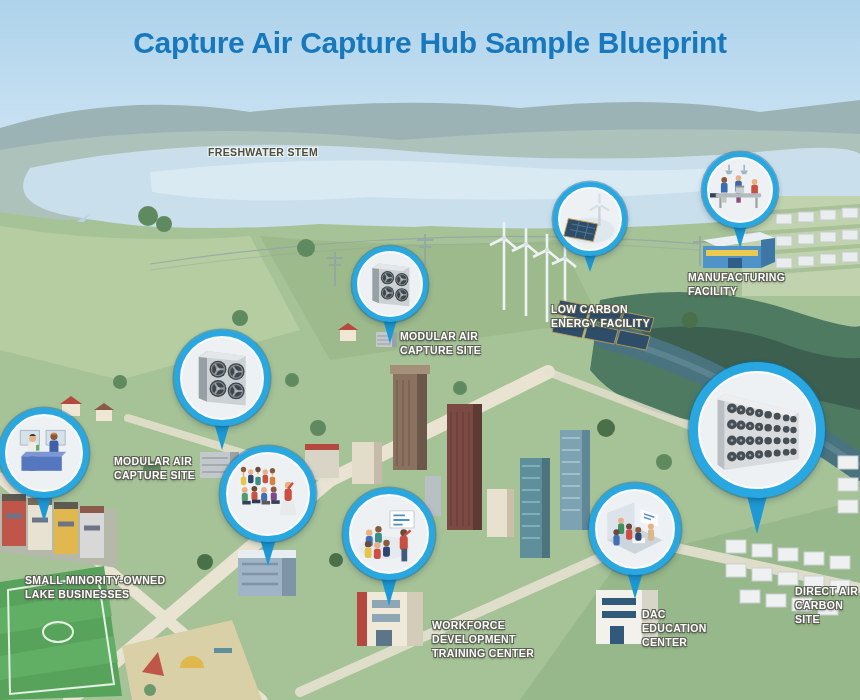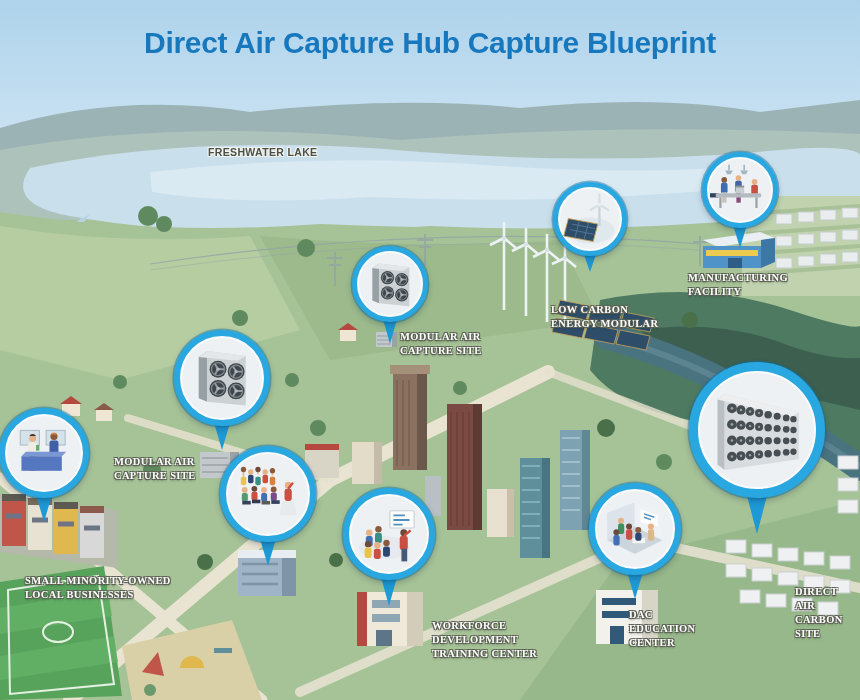--- a/index.html
+++ b/index.html
@@ -14,21 +14,20 @@
     font-size:30px;font-weight:bold;color:#1878be;letter-spacing:-0.3px;margin:0;
   }
   .map-label{
     position:absolute;z-index:7;font-size:10.5px;font-weight:bold;
     line-height:1.33;letter-spacing:.35px;white-space:pre-line;
   }
   .map-label.light{
     color:#ffffff;
     text-shadow:-1px -1px 0 #5c6054,1px -1px 0 #5c6054,-1px 1px 0 #5c6054,
                  1px 1px 0 #5c6054,0 2px 2px rgba(40,44,36,.45);
-    font-family:Liberation Serif, serif;
   }
   .map-label.dark{
     color:#4b4f46;
     text-shadow:-1px -1px 0 #f2f5f0,1px -1px 0 #f2f5f0,-1px 1px 0 #f2f5f0,
                  1px 1px 0 #f2f5f0;
   }
   .pin{position:absolute;z-index:5;width:var(--s);}
   .pin .tail{
     position:absolute;left:50%;top:calc(var(--s) - 10px);transform:translateX(-50%);
     width:0;height:0;z-index:1;
@@ -272,21 +271,21 @@
         <circle cx="606" cy="428" r="9" fill="#4a7049"></circle>
         <circle cx="664" cy="462" r="8"></circle>
     <circle cx="292" cy="380" r="7"></circle>
         <circle cx="120" cy="382" r="7"></circle>
         <circle cx="690" cy="320" r="8" fill="#4a7049"></circle>
     <circle cx="460" cy="388" r="7"></circle>
         <circle cx="336" cy="560" r="7" fill="#4a7049"></circle>
   </g>
 </svg>
 
-<h1 class="title">Direct Air Capture Hub Capture Blueprint</h1>
+<h1 class="title">Capture Air Capture Hub Sample Blueprint</h1>
 
 <div class="pin" style="--s:74px;--ring:5px;--tail:26px;--tw:9px;left:553px;top:182px">
   <div class="tail"></div>
   <div class="circle">
     <svg viewBox="0 0 64 64">
       <ellipse cx="32" cy="44" rx="26" ry="14" fill="#dfe8ec"></ellipse>
       <rect x="40.6" y="16" width="2.4" height="23" fill="#c8d2d7"></rect>
       <g stroke="#d6dfe3" stroke-width="2.4" stroke-linecap="round">
         <path d="M41.8,16 L41.8,5"></path>
             <path d="M41.8,16 L32.2,21.5"></path>
@@ -546,33 +545,33 @@
             <circle cx="52" cy="87.5" r="1.3"></circle>
         <circle cx="62" cy="41" r="1.2"></circle>
             <circle cx="62" cy="56.3" r="1.2"></circle>
             <circle cx="62" cy="71.5" r="1.2"></circle>
             <circle cx="62" cy="86.7" r="1.2"></circle>
       </g>
     </svg>
   </div>
 </div>
 
-<div class="map-label dark" style="left:208px;top:146px">FRESHWATER LAKE</div>
+<div class="map-label dark" style="left:208px;top:146px">FRESHWATER STEM</div>
 <div class="map-label light" style="left:400px;top:330px">MODULAR AIR
 CAPTURE SITE</div>
 <div class="map-label light" style="left:551px;top:303px">LOW CARBON
-ENERGY MODULAR</div>
+ENERGY FACILITY</div>
 <div class="map-label light" style="left:688px;top:271px">MANUFACTURING
 FACILITY</div>
 <div class="map-label light" style="left:114px;top:455px">MODULAR AIR
 CAPTURE SITE</div>
 <div class="map-label light" style="left:25px;top:574px">SMALL MINORITY-OWNED
-LOCAL BUSINESSES</div>
+LAKE BUSINESSES</div>
 <div class="map-label light" style="left:432px;top:619px">WORKFORCE
 DEVELOPMENT
 TRAINING CENTER</div>
-<div class="map-label light" style="left:629px;top:608px">DAC
+<div class="map-label light" style="left:642px;top:608px">DAC
 EDUCATION
 CENTER</div>
 <div class="map-label light" style="left:795px;top:585px">DIRECT AIR
 CARBON SITE</div>
 
 </div>
 
 </body></html>

